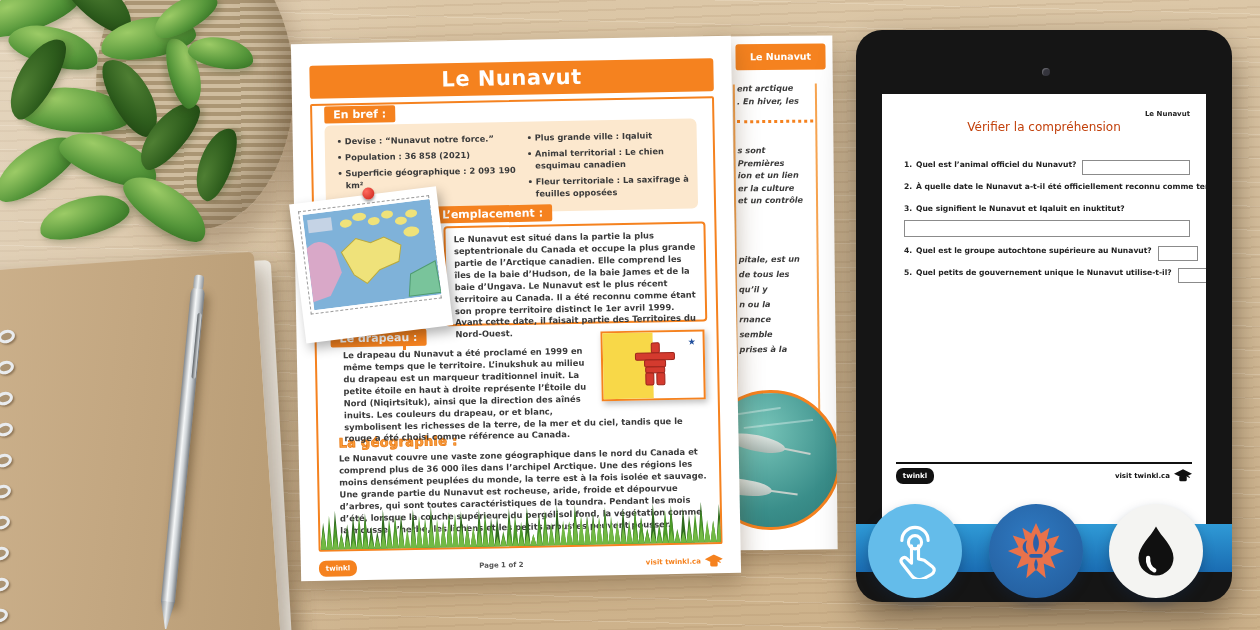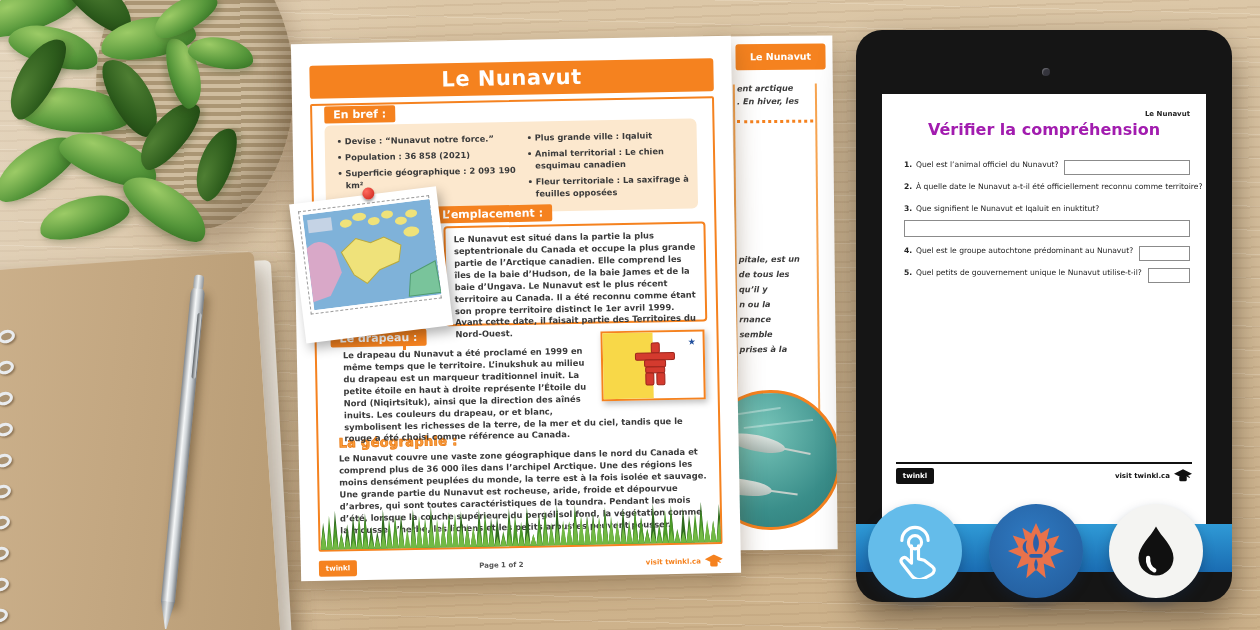--- a/index.html
+++ b/index.html
@@ -78,21 +78,21 @@
   .inuk .i-legl { left:10px; top:30px; width:9px; height:13px; }
   .inuk .i-legr { left:21px; top:30px; width:9px; height:13px; }
 
   .lab-geo { position:absolute; left:40px; top:392px; font-size:13px; font-weight:bold; color:#F89B3C;
     -webkit-text-stroke:.6px #e76f00; letter-spacing:.3px; }
   .geo-text { position:absolute; left:40px; top:410px; width:372px; }
 
   .grass { position:absolute; left:20px; top:466px; width:400px; height:40px; }
 
   .p1-footer { position:absolute; left:18px; top:515px; width:404px; height:20px; display:flex; align-items:center; }
-  .brand-blob { width:38px; height:16px; border-radius:2px; background:#F5821F; color:#fff; font-size:7px;
+  .brand-blob { width:38px; height:16px; border-radius:7px; background:#F5821F; color:#fff; font-size:7px;
     font-weight:bold; text-align:center; line-height:16px; }
   .pagenum { flex:1; text-align:center; font-size:7px; font-weight:bold; color:#555; }
   .visit { font-size:7px; font-weight:bold; color:#F5821F; margin-right:4px; }
   .visit.black { color:#111; }
 
   .polaroid { position:absolute; left:2px; top:152px; width:148px; height:140px; background:#fff;
     transform:rotate(-6deg); box-shadow: 3px 6px 12px rgba(0,0,0,.3); padding:8px; z-index:4; }
   .polaroid .inner { width:100%; height:104px; border:1.5px dashed #9a9a9a; padding:3px; }
   .pin { position:absolute; left:50%; top:-7px; width:12px; height:12px; border-radius:50%;
     background: radial-gradient(circle at 35% 30%, #ff6a5e, #c71f14); box-shadow:0 2px 3px rgba(0,0,0,.4); }
@@ -112,24 +112,24 @@
   .narwhal:after { content:""; position:absolute; right:-26px; top:7px; width:28px; height:2px; background:#c4cfca; }
   .streak { position:absolute; height:2px; background:rgba(255,255,255,.35); border-radius:2px; }
 
   
   .tablet { position:absolute; left:856px; top:30px; width:376px; height:572px; background:#151515;
     border-radius:26px; box-shadow: 0 16px 34px rgba(30,18,5,.5); z-index:20; }
   .camera { position:absolute; left:186px; top:38px; width:8px; height:8px; border-radius:50%; background:#34343c;
     box-shadow: inset 1px 1px 1px rgba(255,255,255,.25); }
   .tab-screen { position:absolute; left:26px; top:64px; width:324px; height:460px; background:#fff; overflow:hidden; }
   .doc-label { position:absolute; right:16px; top:16px; font-size:7px; font-weight:bold; color:#222; }
-  .t-title { position:absolute; left:0; top:26px; width:100%; text-align:center; font-size:16px; font-weight:bold; color:#a21caf; }
+  .t-title { position:absolute; left:0; top:26px; width:100%; text-align:center; font-size:12px; font-weight:normal; color:#c2410c; }
   .q-row { position:absolute; left:22px; width:286px; display:flex; align-items:flex-start; }
   .q-num { font-size:7.6px; font-weight:bold; color:#222; width:12px; flex:none; }
-  .q-text { font-size:7.6px; font-weight:normal; color:#222; line-height:1.3; white-space:nowrap; }
+  .q-text { font-size:7.6px; font-weight:bold; color:#222; line-height:1.3; white-space:nowrap; }
   .q-box { flex:1; height:15px; border:1px solid #8b8b8b; margin-left:6px; background:#fff; min-width:40px; }
   .q-box.big { position:absolute; left:22px; width:286px; margin:0; height:17px; }
   .t-line { position:absolute; left:14px; top:368px; width:296px; border-top:2px solid #111; }
   .brand-blob.black { background:#111; }
   .t-brandrow { position:absolute; left:14px; top:374px; width:296px; display:flex; align-items:center; }
   .support-bar { position:absolute; left:0; top:390px; width:324px; height:15px; background:#29ABE2; color:#fff;
     font-size:6.8px; font-weight:bold; text-align:center; line-height:15px; }
 
   .ribbon { position:absolute; left:856px; top:524px; width:376px; height:48px; z-index:25;
     background: linear-gradient(180deg, #2f9ad6, #1a6cb2); }
@@ -187,20 +187,27 @@
 
   <div class="sheet page2">
     <div class="p2-tab">Le Nunavut</div>
     <div class="p2-rule" style="left:22px;"></div>
     <div class="p2-rule" style="left:104px;"></div>
     <div class="frag" style="top:46px;">
       <div>ent arctique</div>
         <div>. En hiver, les</div>
     </div>
     <div class="p2-dot"></div>
+    <div class="frag" style="top:108px;">
+      <div>s sont</div>
+        <div>Premières</div>
+      <div>ion et un lien</div>
+        <div>er la culture</div>
+      <div>et un contrôle</div>
+    </div>
     <div class="frag" style="top:216px; line-height:15px;">
       <div style="line-height:15px">pitale, est un</div>
       <div style="line-height:15px">de tous les</div>
       <div style="line-height:15px">qu’il y</div>
       <div style="line-height:15px">n ou la</div>
       <div style="line-height:15px">rnance</div>
       <div style="line-height:15px">semble</div>
       <div style="line-height:15px">prises à la</div>
     </div>
     <div class="narwhal-circle">
@@ -308,21 +315,21 @@
         <span class="q-text">À quelle date le Nunavut a-t-il été officiellement reconnu comme territoire?</span>
 
       </div>
       <div class="q-row" style="top:110px;">
         <span class="q-num">3.</span>
         <span class="q-text">Que signifient le Nunavut et Iqaluit en inuktitut?</span>
       </div>
       <span class="q-box big" style="top:126px;"></span>
       <div class="q-row" style="top:152px;">
         <span class="q-num">4.</span>
-        <span class="q-text">Quel est le groupe autochtone prédominant au Nunavut?</span>
+        <span class="q-text">Quel est le groupe autochtone supérieure au Nunavut?</span>
         <span class="q-box"></span>
       </div>
       <div class="q-row" style="top:174px;">
         <span class="q-num">5.</span>
         <span class="q-text">Quel petits de gouvernement unique le Nunavut utilise-t-il?</span>
         <span class="q-box"></span>
       </div>
 
       <div class="t-line"></div>
       <div class="t-brandrow">

